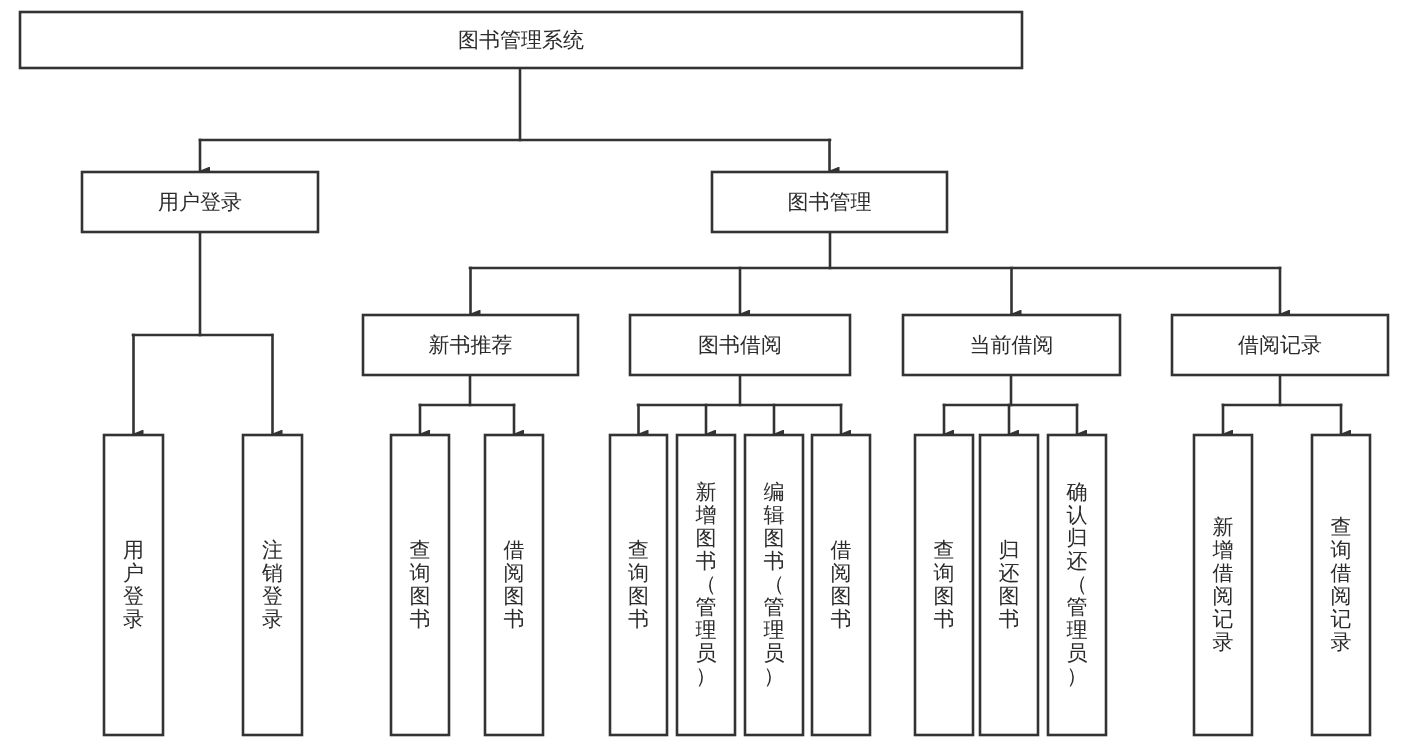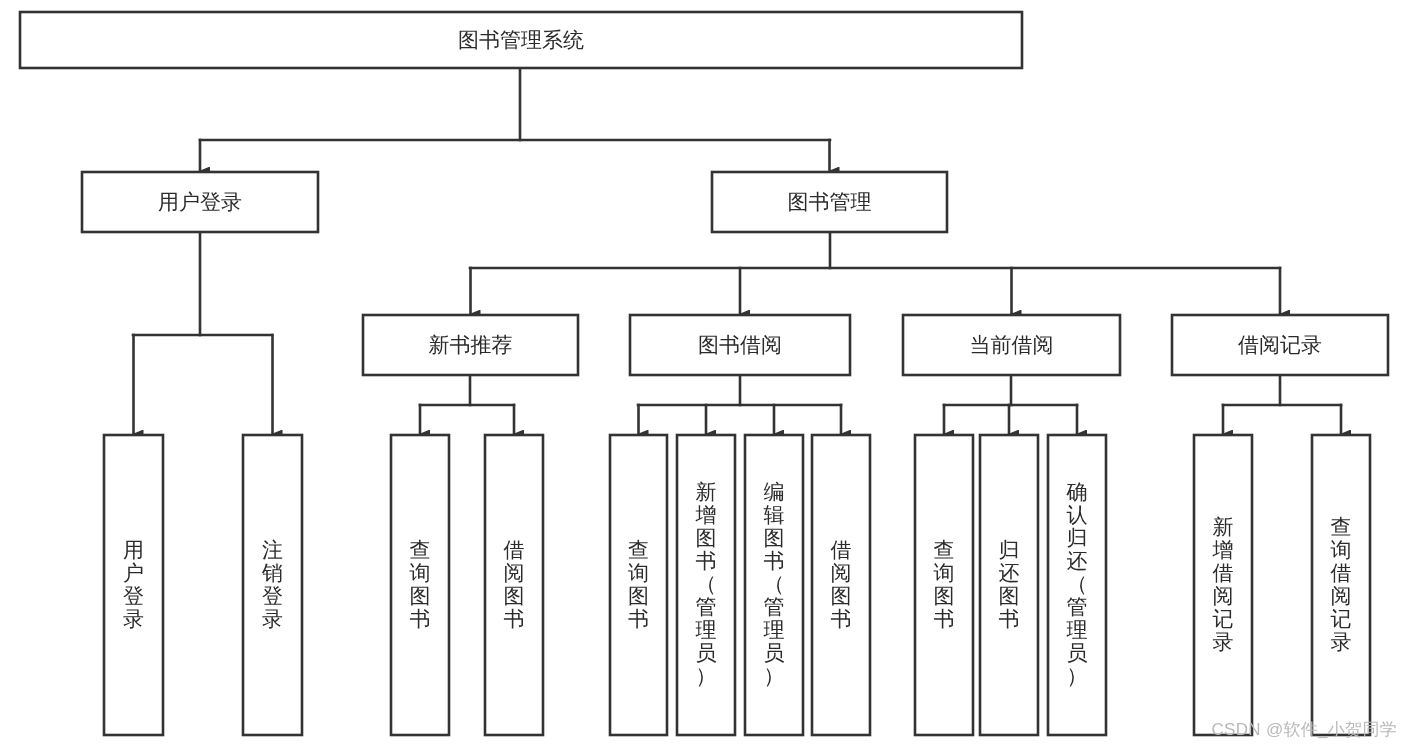--- a/index.html
+++ b/index.html
@@ -236,14 +236,13 @@
           <rect class="node-rect" x="1194" y="435" width="58" height="300"></rect>
           <text class="node-text-vert" x="1223" y="533.94"><tspan x="1223" dy="0">新</tspan><tspan x="1223" dy="23">增</tspan><tspan x="1223" dy="23">借</tspan><tspan x="1223" dy="23">阅</tspan><tspan x="1223" dy="23">记</tspan><tspan x="1223" dy="23">录</tspan></text>
         </g>
         <g>
           <rect class="node-rect" x="1312" y="435" width="58" height="300"></rect>
           <text class="node-text-vert" x="1341" y="533.94"><tspan x="1341" dy="0">查</tspan><tspan x="1341" dy="23">询</tspan><tspan x="1341" dy="23">借</tspan><tspan x="1341" dy="23">阅</tspan><tspan x="1341" dy="23">记</tspan><tspan x="1341" dy="23">录</tspan></text>
         </g>
       </g>
   </svg>
 
-  <div class="watermark">CSDN @软件_小贺同学</div>
 </div>
 
 </body></html>

